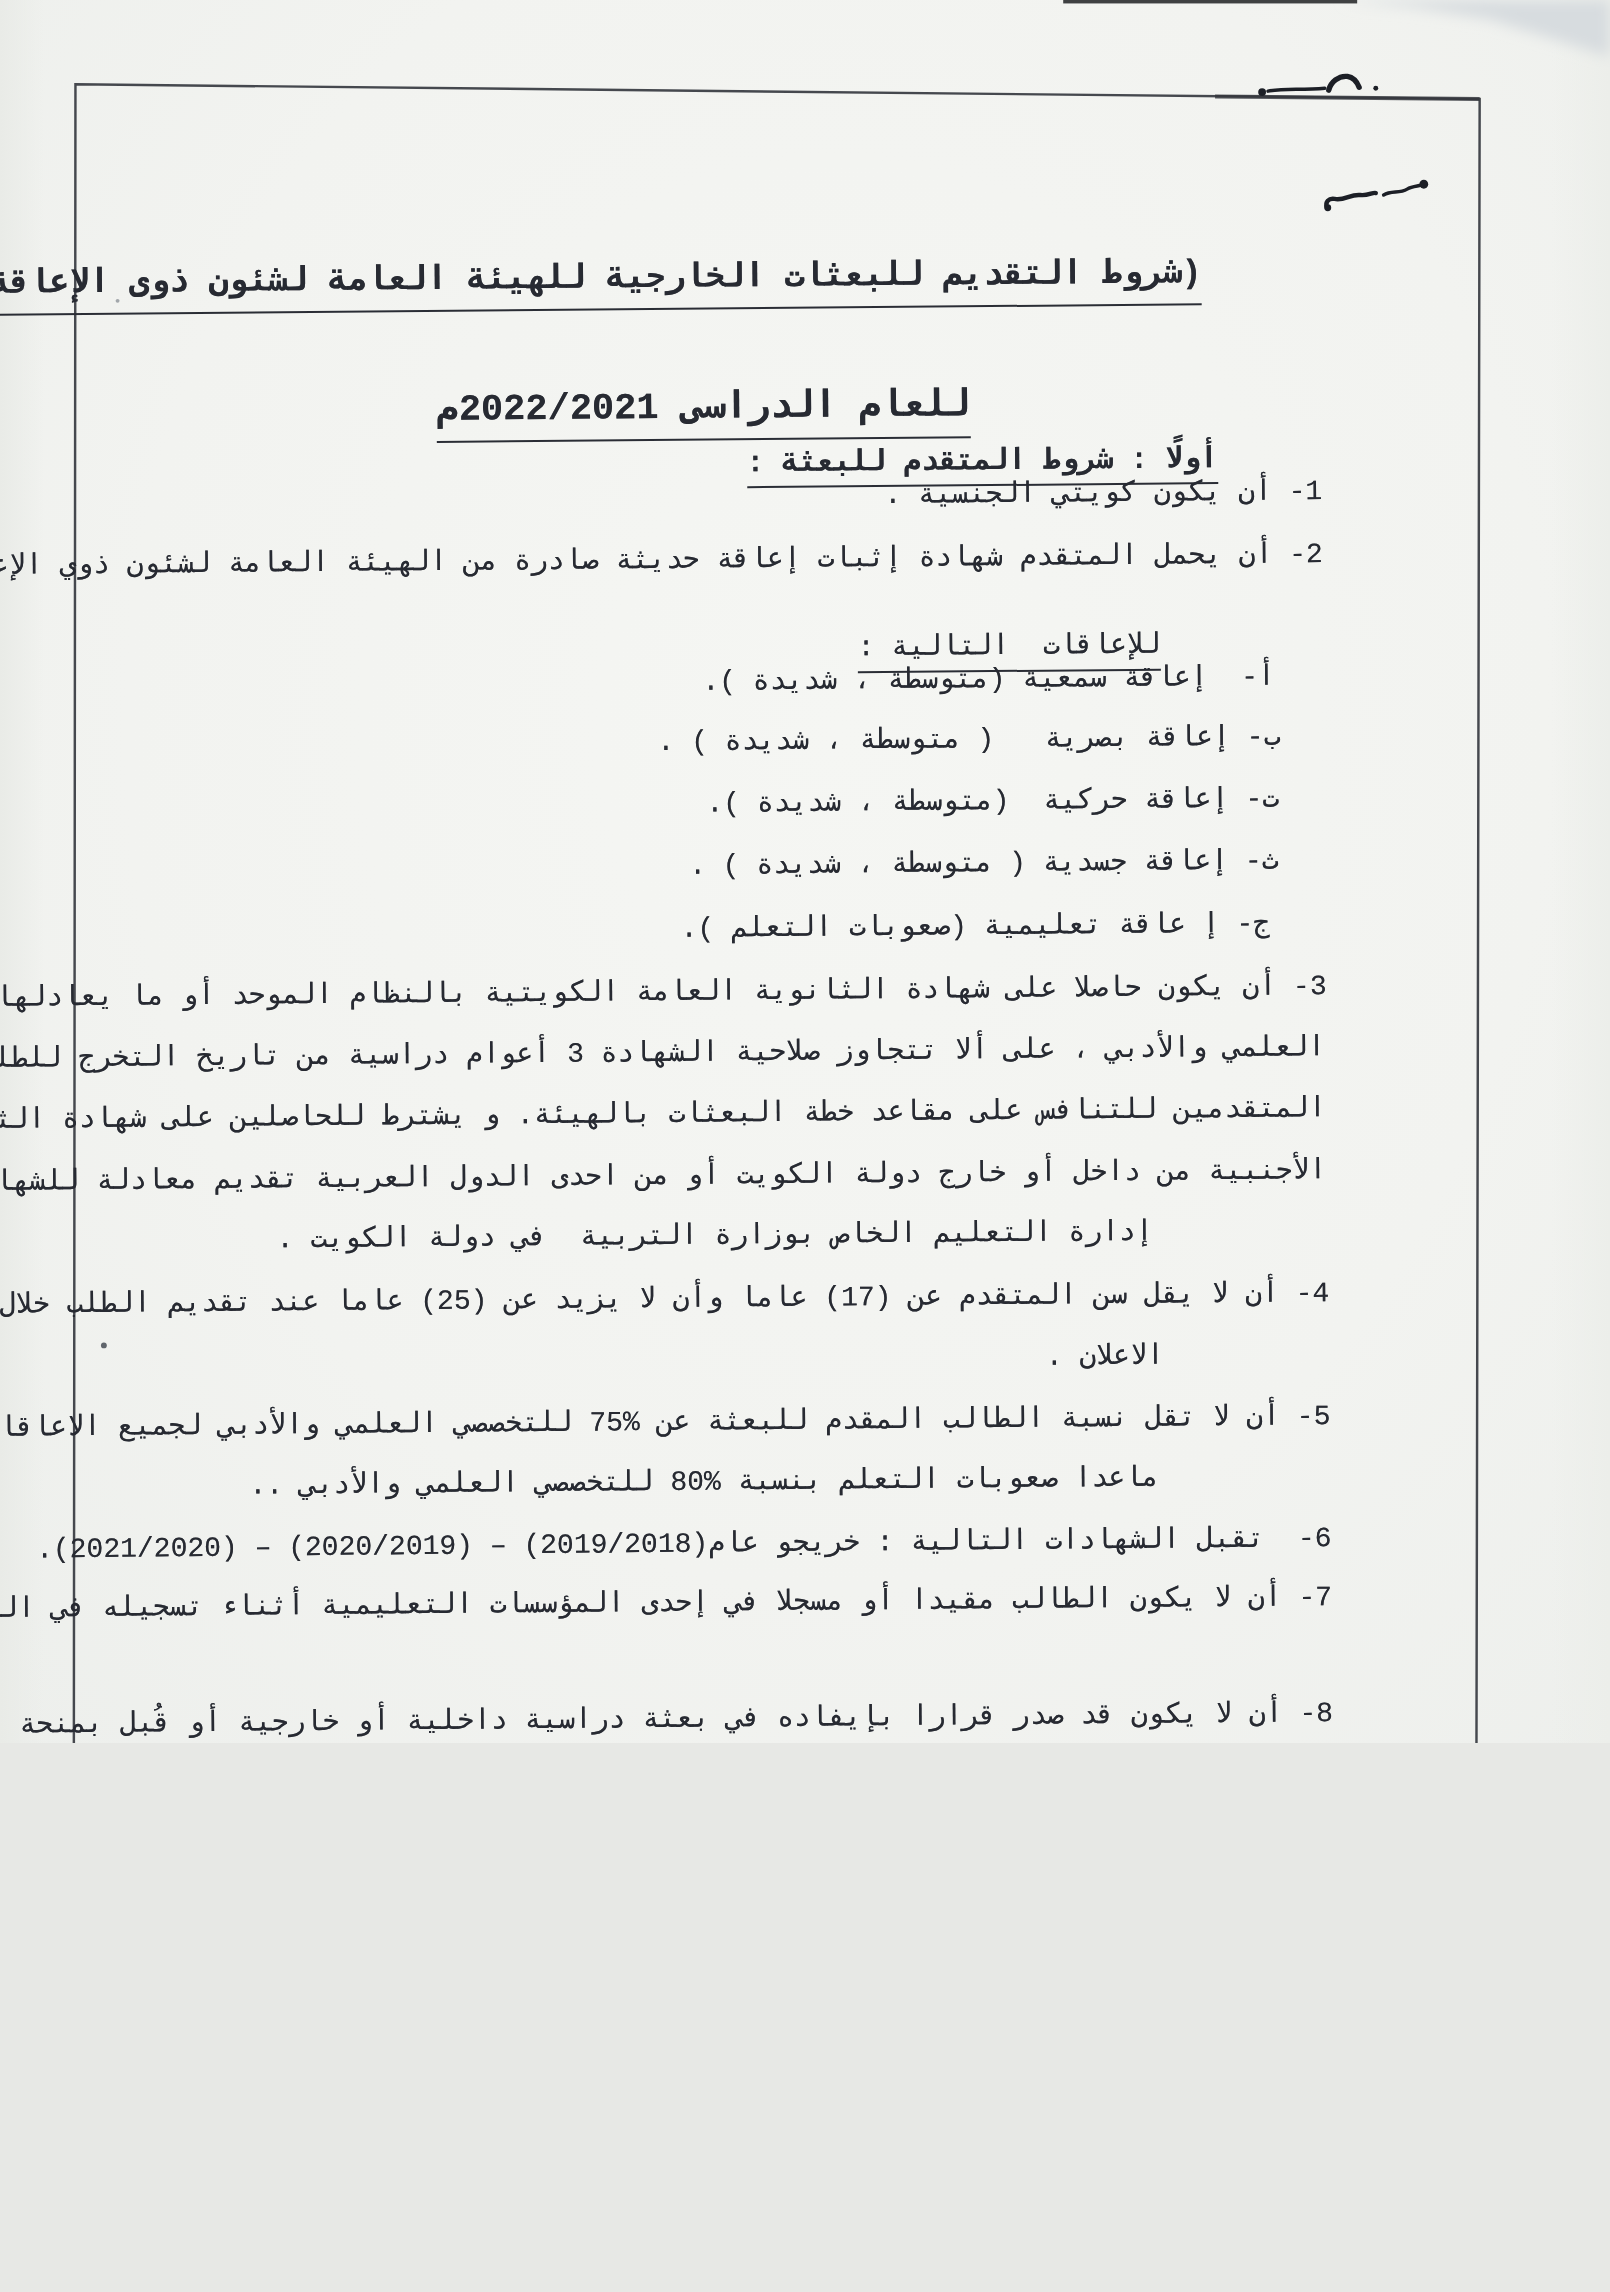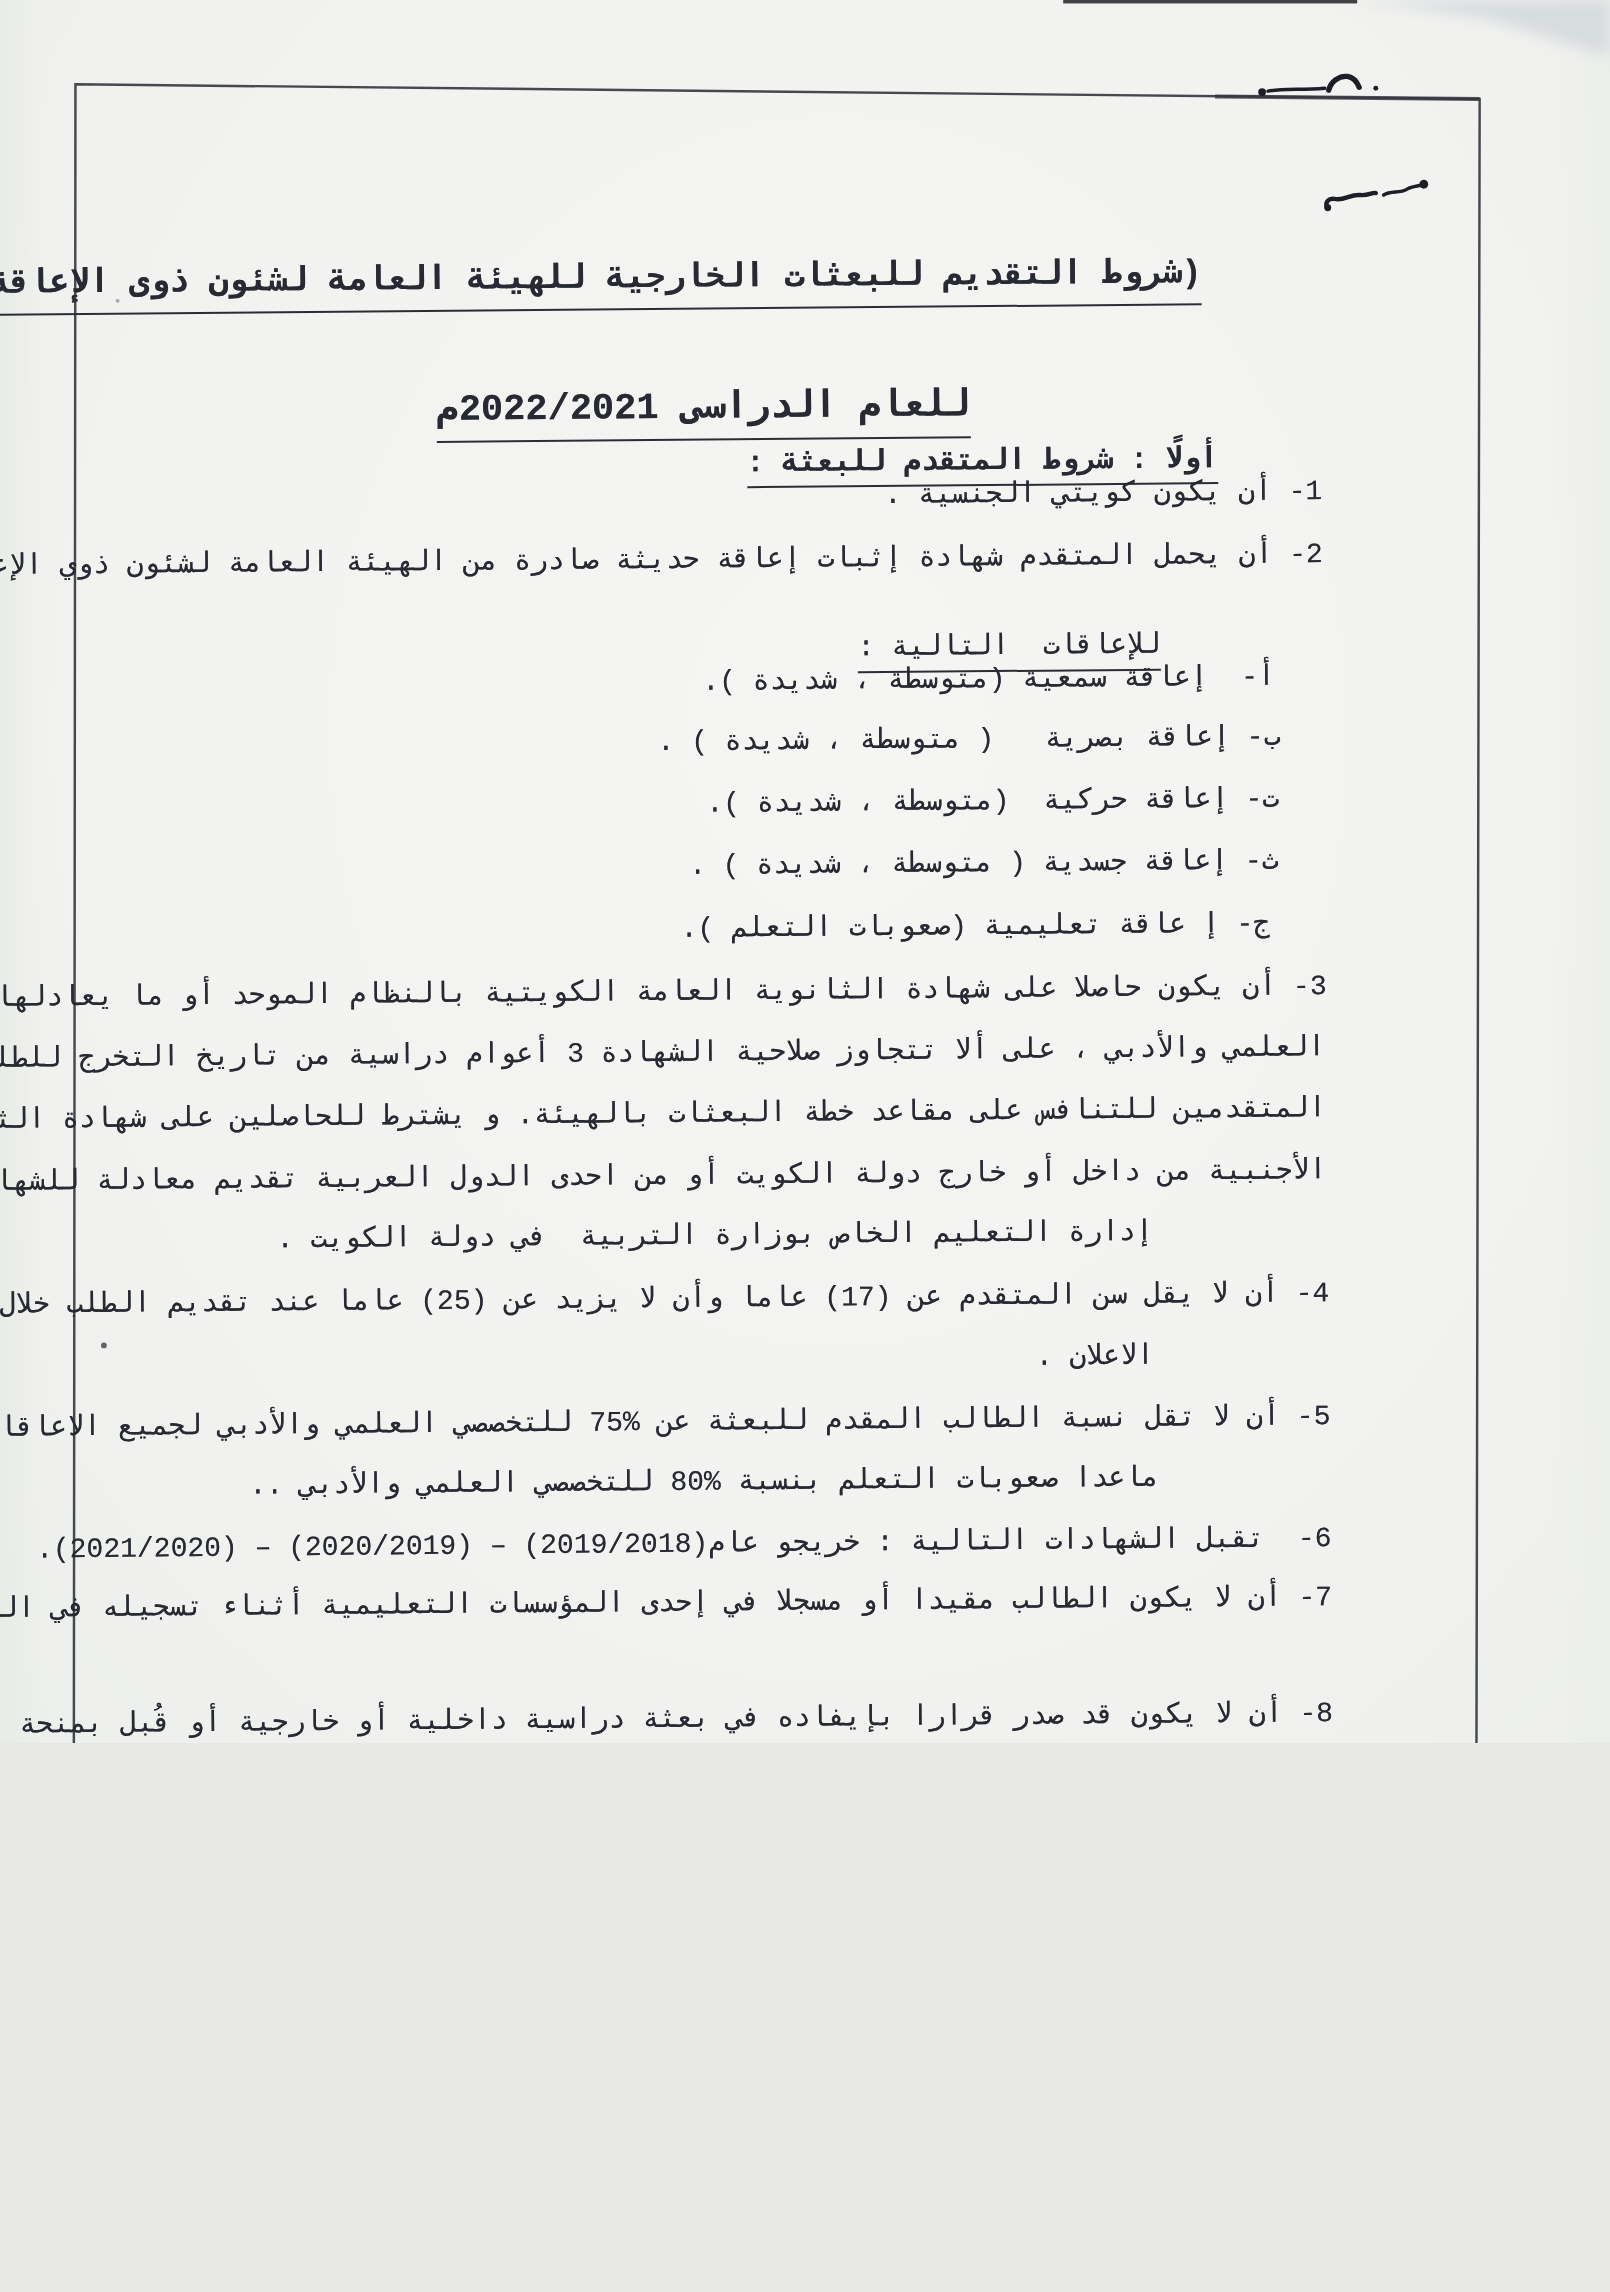--- a/index.html
+++ b/index.html
@@ -108,21 +108,21 @@
     <div class="line" style="top:849px;right:47px">ث- إعاقة جسدية ( متوسطة ، شديدة ) .</div>
     <div class="line" style="top:912px;right:56px">ج- إ عاقة تعليمية (صعوبات التعلم ).</div>
 
     <div class="line" style="top:975px;right:0">3- أن يكون حاصلا على شهادة الثانوية العامة الكويتية بالنظام الموحد أو ما يعادلها بقسميها</div>
     <div class="line" style="top:1036px;right:2px">العلمي والأدبي ، على ألا تتجاوز صلاحية الشهادة 3 أعوام دراسية من تاريخ التخرج للطلبة</div>
     <div class="line" style="top:1097px;right:2px">المتقدمين للتنافس على مقاعد خطة البعثات بالهيئة. و يشترط للحاصلين على شهادة الثانوية</div>
     <div class="line" style="top:1159px;right:2px">الأجنبية من داخل أو خارج دولة الكويت أو من احدى الدول العربية تقديم معادلة للشهادة من</div>
     <div class="line" style="top:1219px;right:176px">إدارة التعليم الخاص بوزارة التربية  في دولة الكويت .</div>
 
     <div class="line" style="top:1282px;right:0">4- أن لا يقل سن المتقدم عن (17) عاما وأن لا يزيد عن (25) عاما عند تقديم الطلب خلال فترة</div>
-    <div class="line" style="top:1343px;right:176px">الاعلان .</div>
+    <div class="line" style="top:1343px;right:166px">الاعلان .</div>
 
     <div class="line" style="top:1405px;right:0">5- أن لا تقل نسبة الطالب المقدم للبعثة عن %75 للتخصصي العلمي والأدبي لجميع الاعاقات</div>
     <div class="line" style="top:1465px;right:172px">ماعدا صعوبات التعلم بنسبة %80 للتخصصي العلمي والأدبي ..</div>
 
     <div class="line" style="top:1527px;right:0">6-  تقبل الشهادات التالية : خريجو عام(2019/2018) – (2020/2019) – (2021/2020).</div>
 
     <div class="line" style="top:1586px;right:0">7- أن لا يكون الطالب مقيدا أو مسجلا في إحدى المؤسسات التعليمية أثناء تسجيله في البعثة.</div>
 
     <div class="line" style="top:1702px;right:0">8- أن لا يكون قد صدر قرارا بإيفاده في بعثة دراسية داخلية أو خارجية أو قُبل بمنحة دراسية</div>
     <div class="line" style="top:1747px;right:289px">وانتهت بالفصل أو الانسحاب بعد التحاقه بها .</div>

